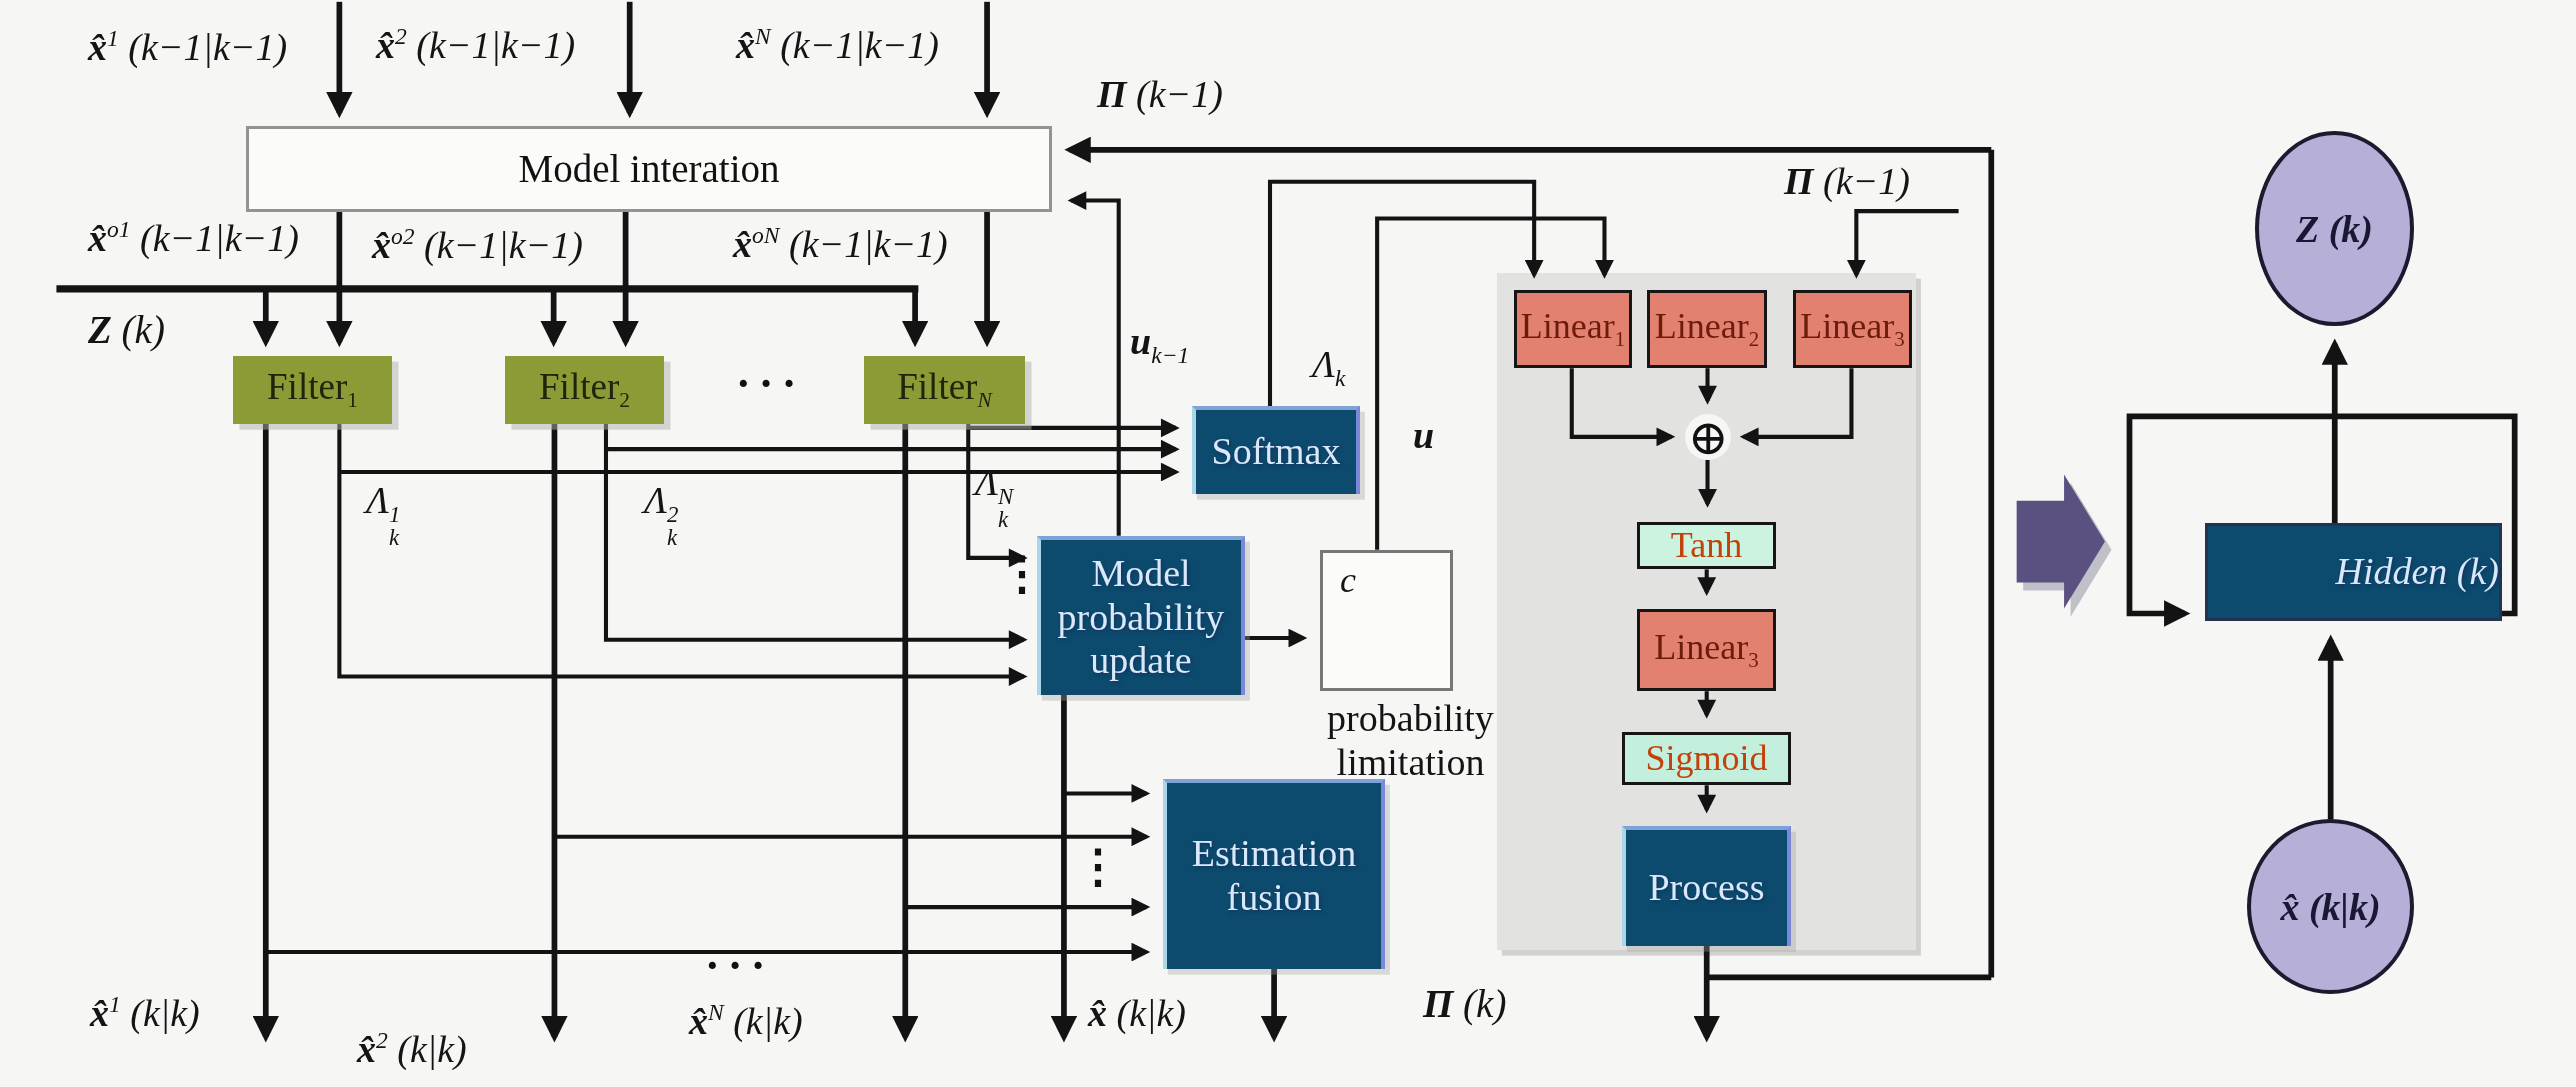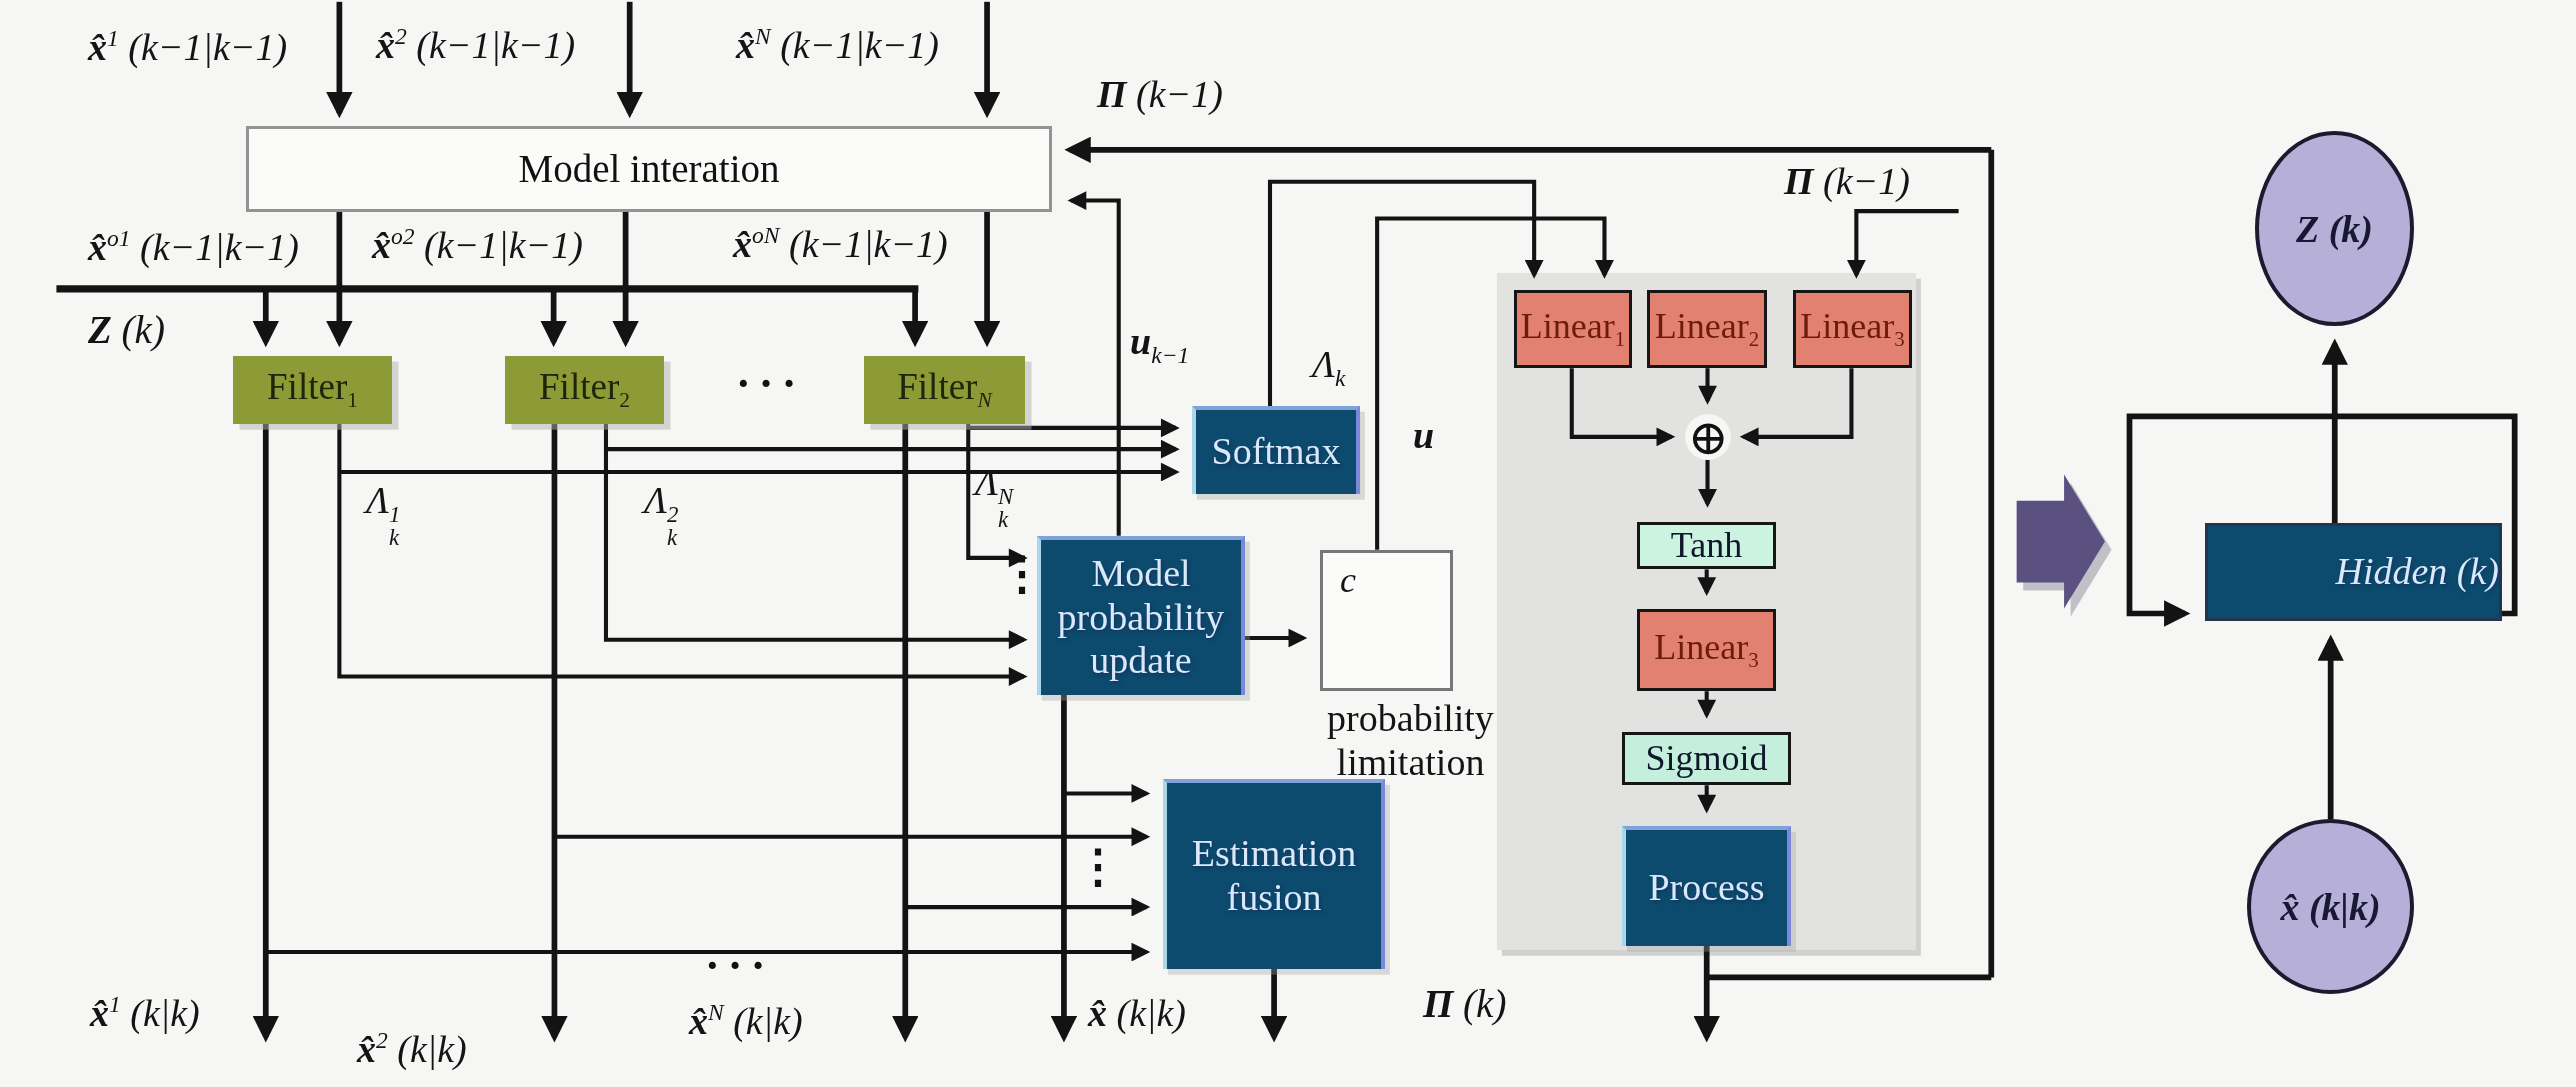--- a/index.html
+++ b/index.html
@@ -7,21 +7,21 @@
          font-family:"Liberation Serif","DejaVu Serif",serif;color:#141414;}
   #stage *{box-sizing:border-box;}
   .panel{position:absolute;background:#e2e2e1;box-shadow:4.9px 5.7px 0 rgba(200,200,198,.8);z-index:1;}
   svg.wires{position:absolute;left:0;top:0;z-index:2;}
   .box{position:absolute;display:flex;align-items:center;justify-content:center;text-align:center;z-index:3;line-height:1.15;}
   .blue{background:#0c4a6e;border-top:4.9px solid #7fa3d8;border-left:4.1px solid #a9d6e8;border-right:4.1px solid #7b87d8;
         box-shadow:4.9px 5.7px 0 rgba(160,160,160,.35);color:#d9e9fb;font-size:38px;
         text-shadow:1.6px 1.6px 3.3px rgba(25,45,85,.65);}
   .olive{background:#8d9b37;box-shadow:6.5px 5.7px 0 rgba(175,175,173,.5);color:#20250a;font-size:37px;}
   .salmon{background:#e2816f;border:3.3px solid #161616;color:#6d1c0c;font-size:36px;}
-  .mint{background:#ccf2e0;border:3.3px solid #161616;color:#0f172a;font-size:36px;}
+  .mint{background:#ccf2e0;border:3.3px solid #161616;color:#c2410c;font-size:36px;}
   .whitebox{background:#fbfbfa;border:3.3px solid #939393;font-size:39px;color:#111;}
   .node{position:absolute;display:flex;align-items:center;justify-content:center;border-radius:50%;
         background:#b6b0d8;border:4.1px solid #1b1b30;z-index:3;font-size:38px;font-weight:bold;font-style:italic;color:#181834;}
   .label{position:absolute;font-size:38px;white-space:nowrap;z-index:4;font-style:italic;}
   .label b{font-weight:bold;}
   .caption{position:absolute;font-size:38px;z-index:4;text-align:center;line-height:1.15;}
   .dotsh{position:absolute;z-index:4;font-size:44px;font-weight:bold;letter-spacing:8.2px;color:#111;}
   .dotsv{position:absolute;z-index:4;font-size:46px;font-weight:bold;color:#111;line-height:.85;}
   sup,sub{font-size:62%;}
   .ss{display:inline-flex;flex-direction:column;align-items:flex-start;font-size:60%;line-height:1.02;
@@ -197,21 +197,21 @@
     <b>x̂</b><sup>N</sup><span> (k−1|k−1)</span>
   </div>
 
   <div class="label" style="left:1097px;top:72px;">
     <b>Π</b><span> (k−1)</span>
   </div>
   <div class="label" style="left:1784px;top:159px;">
     <b>Π</b><span> (k−1)</span>
   </div>
 
-  <div class="label" style="left:88px;top:225px;">
+  <div class="label" style="left:88px;top:216px;">
     <b>x̂</b><sup>o1</sup><span> (k−1|k−1)</span>
   </div>
   <div class="label" style="left:372px;top:223px;">
     <b>x̂</b><sup>o2</sup><span> (k−1|k−1)</span>
   </div>
   <div class="label" style="left:733px;top:222px;">
     <b>x̂</b><sup>oN</sup><span> (k−1|k−1)</span>
   </div>
 
   <div class="label" style="left:88px;top:307px;font-size:39px;">

